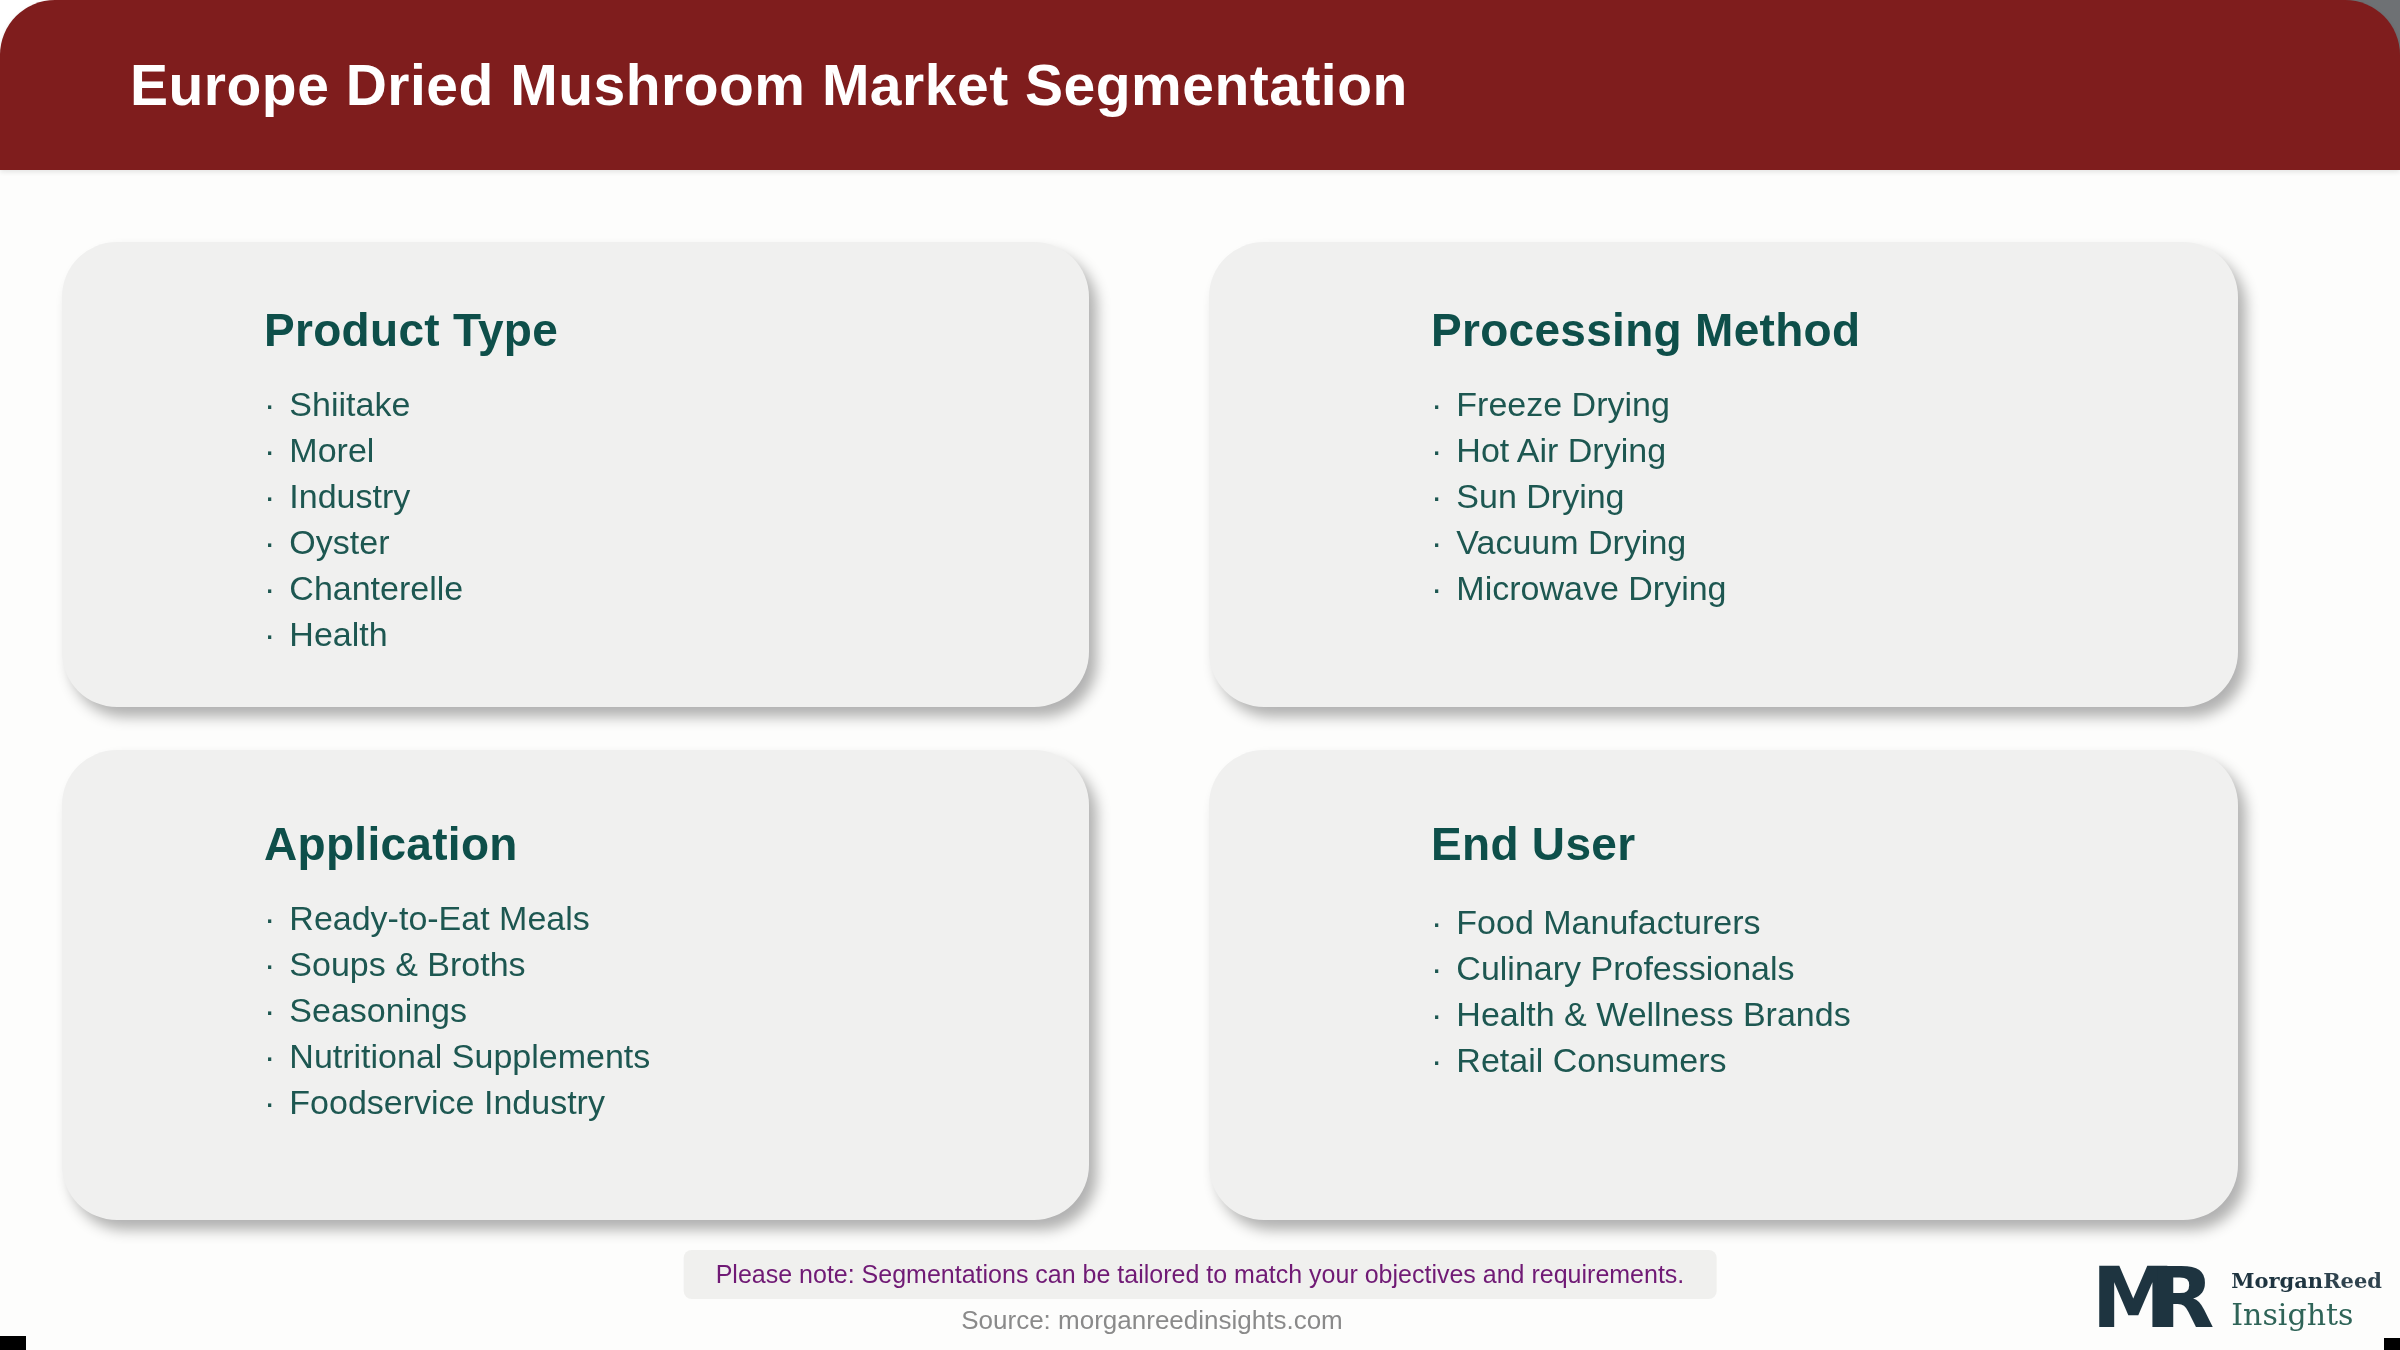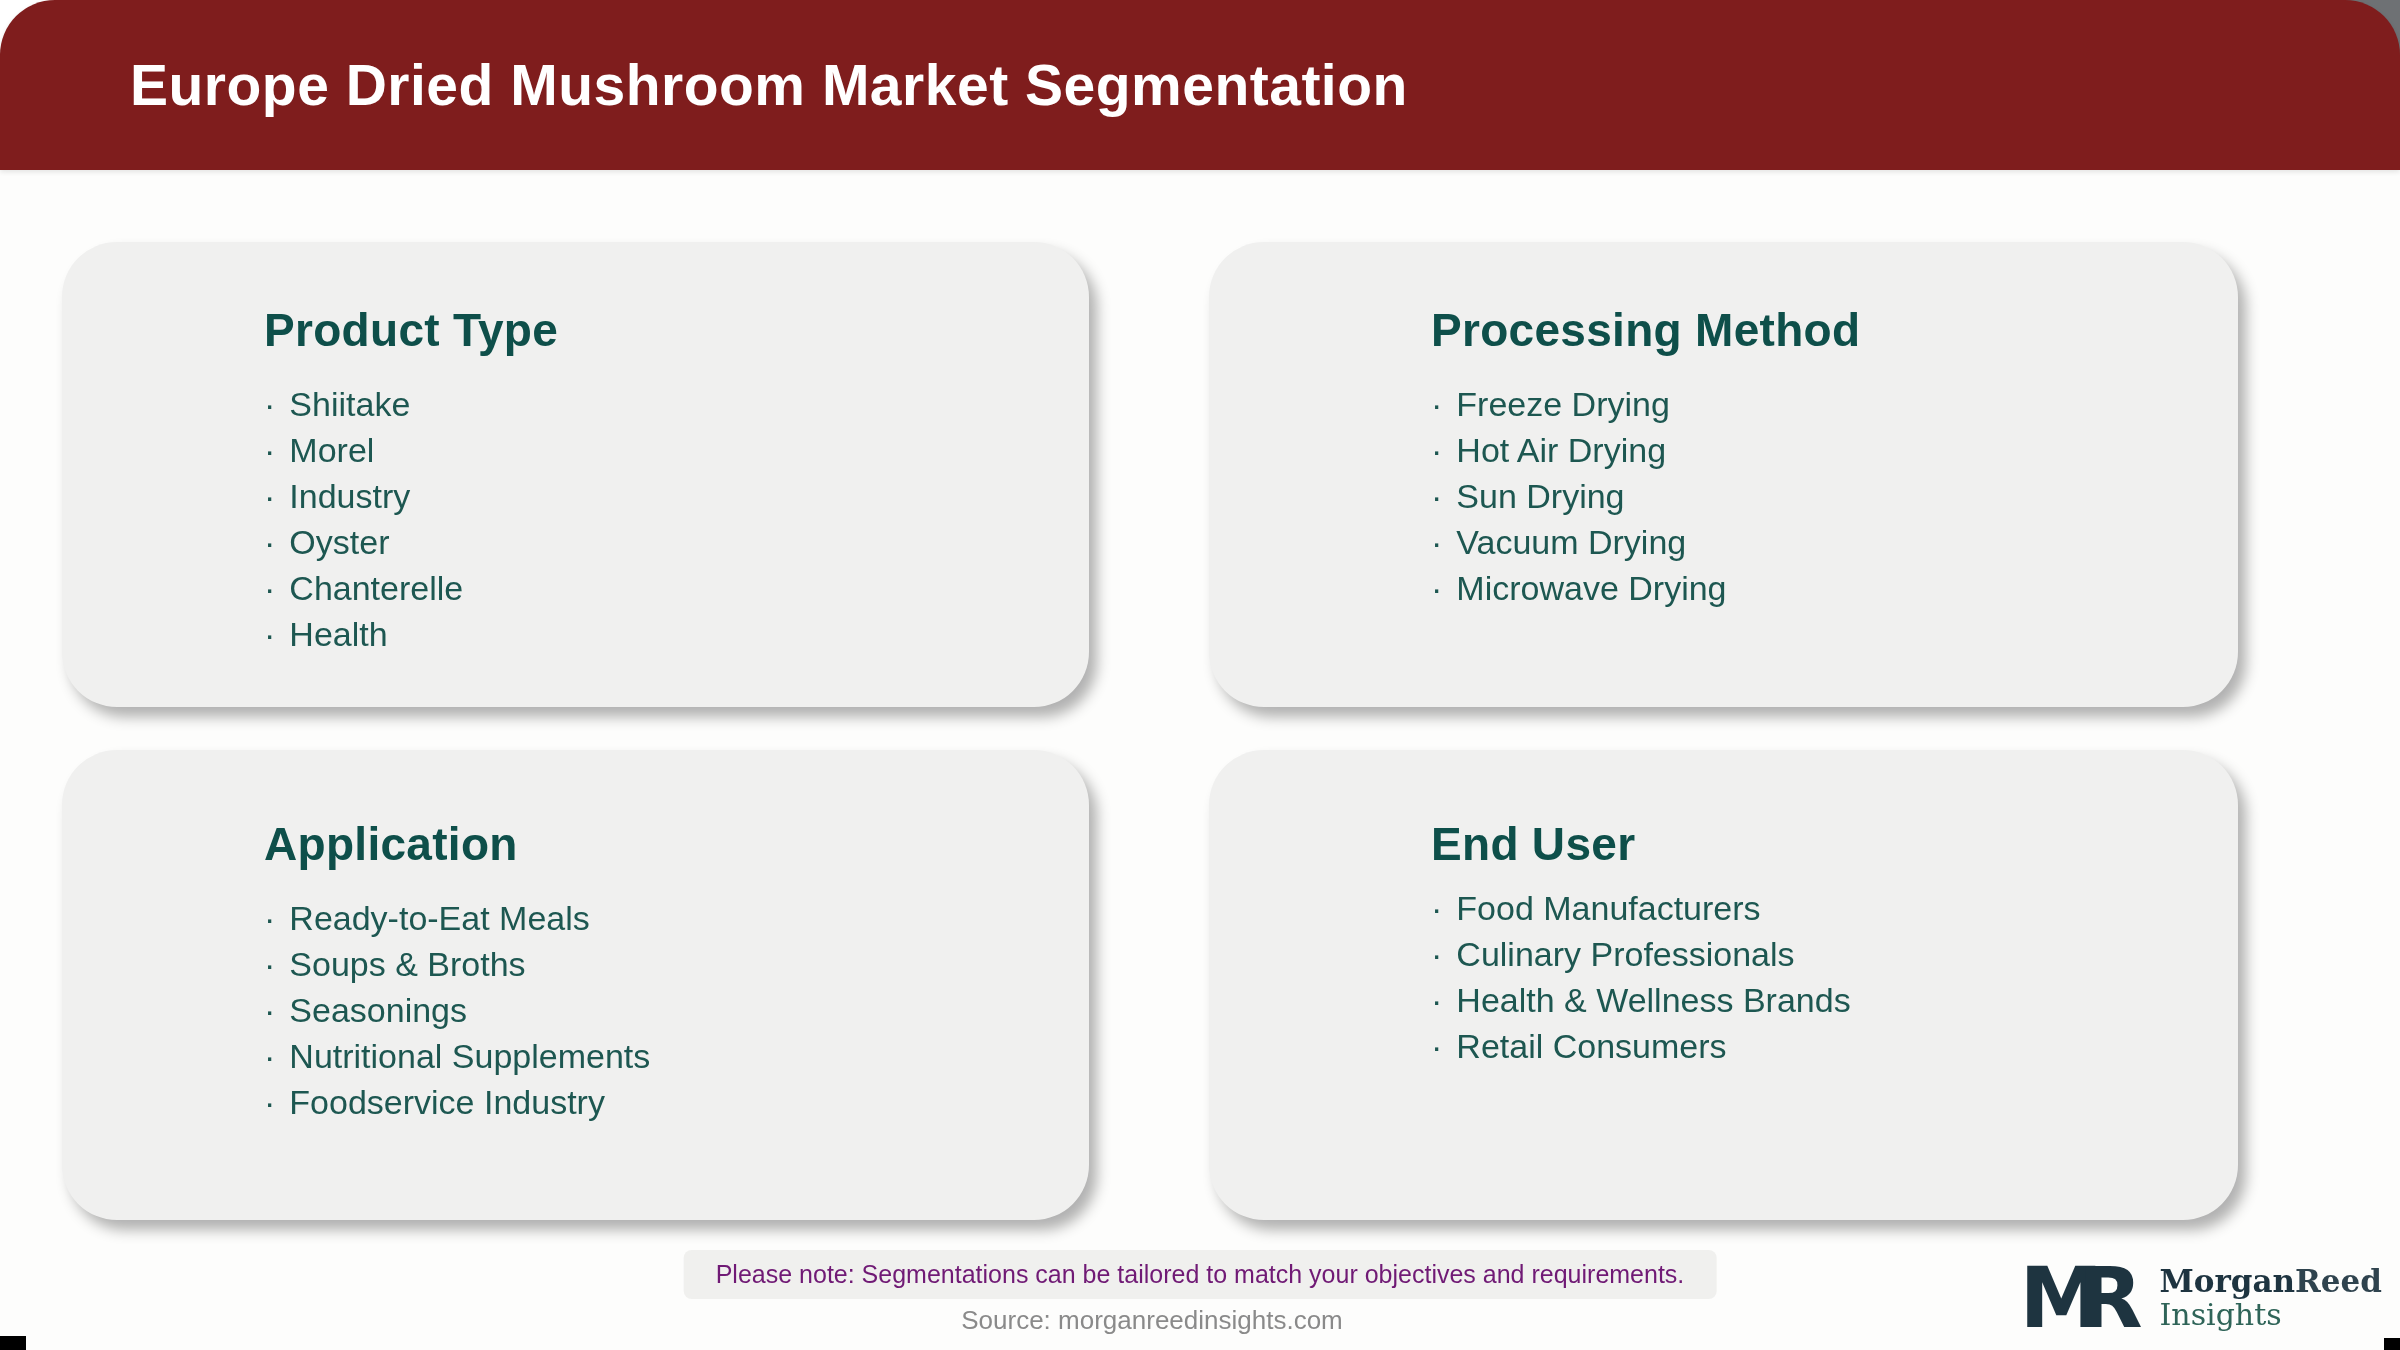--- a/index.html
+++ b/index.html
@@ -62,21 +62,21 @@
   .card-end-user         { left: 1209px; top: 750px; width: 1029px; height: 470px; padding-top: 68px; padding-left: 222px; }
 
   .card h2 {
     color: #0e4f4a;
     font-size: 46px;
     font-weight: 700;
     line-height: 1.15;
     margin-bottom: 24px;
     letter-spacing: 0.3px;
   }
-  .card-end-user h2 { margin-bottom: 14px; }
+  .card-end-user h2 { margin-bottom: 28px; }
 
   .seg-list { list-style: none; }
   .seg-list li {
     color: #1d5751;
     font-size: 34px;
     line-height: 46px;
     white-space: nowrap;
   }
   .seg-list li::before {
     content: "\00B7";
@@ -130,21 +130,21 @@
   }
   .mr-mark .mr-r { display: inline-block; }
   .logo-text {
     display: flex;
     flex-direction: column;
     justify-content: center;
     font-family: "DejaVu Serif", serif;
     padding-left: 6px;
   }
   .logo-name {
-    font-size: 31px;
+    font-size: 21px;
     line-height: 34px;
     color: #1e3440;
     white-space: nowrap;
   }
   .logo-name .nm1 { font-weight: 700; }
   .logo-name .nm2 { font-weight: 700; opacity: 0.92; }
   .logo-tagline {
     font-size: 30px;
     line-height: 34px;
     color: #2f6458;

